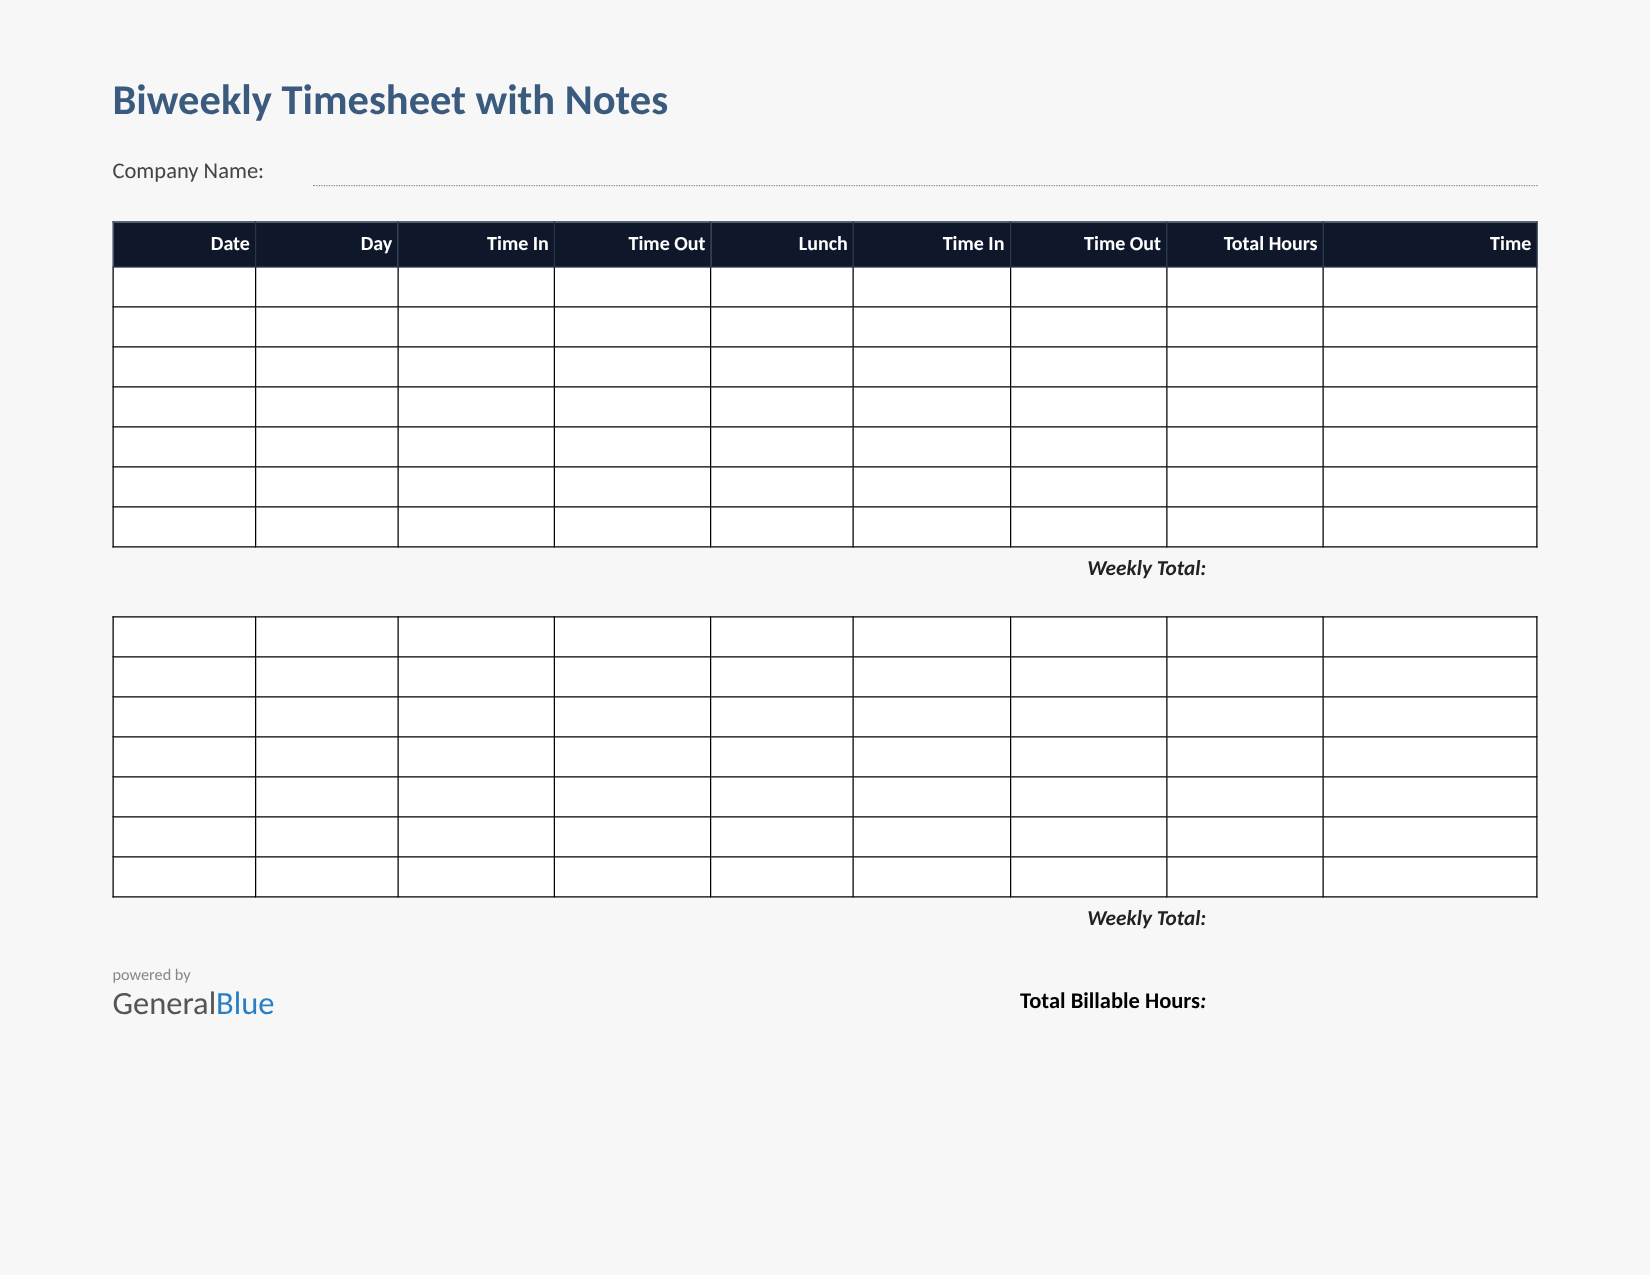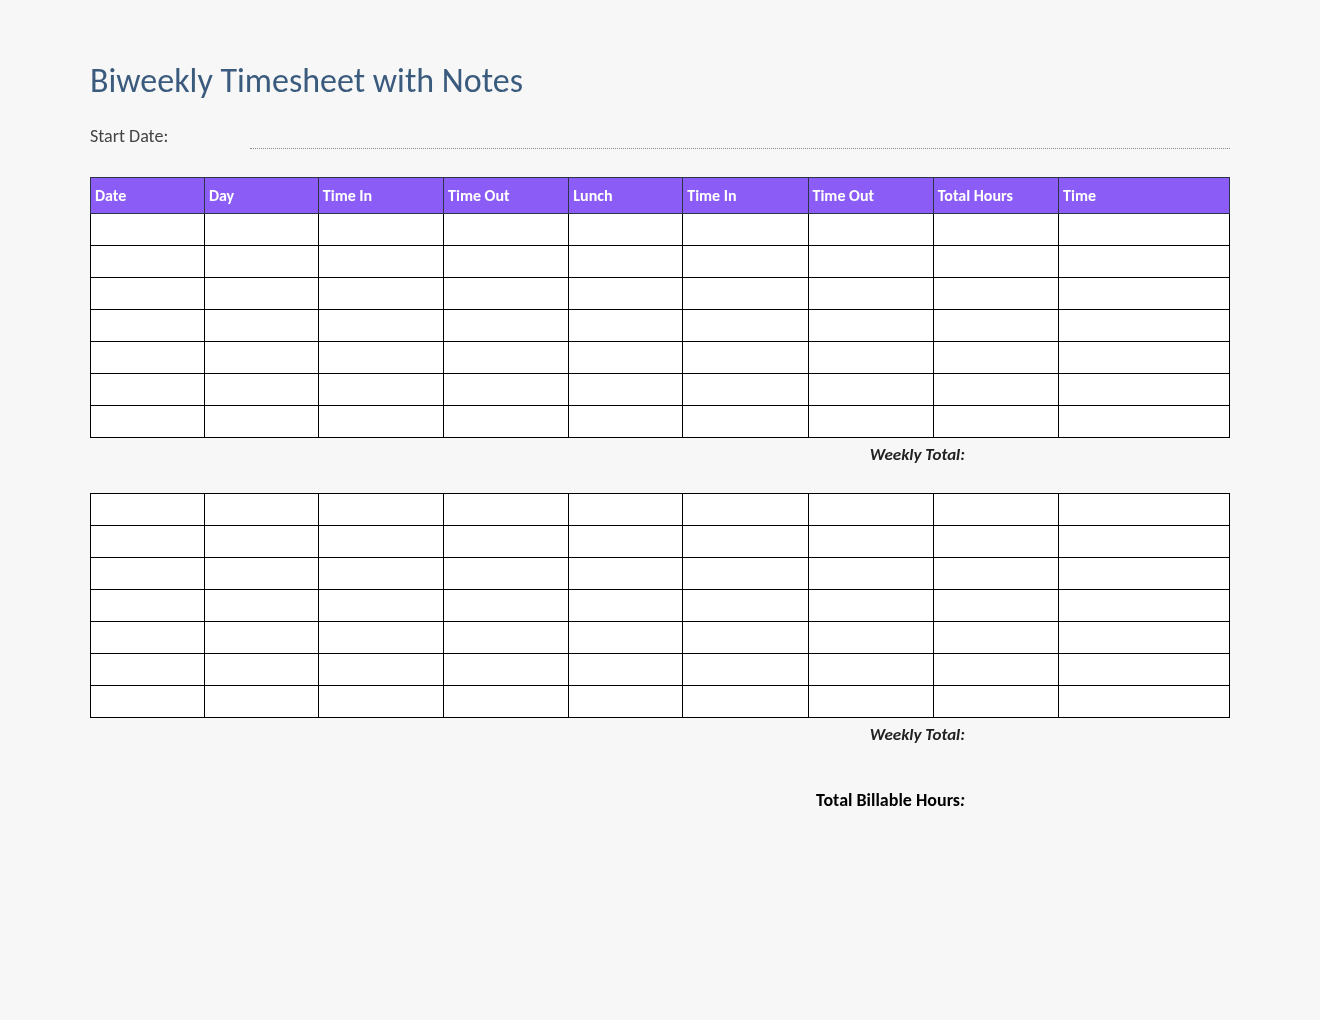--- a/index.html
+++ b/index.html
@@ -11,21 +11,21 @@
       font-family: Calibri, Arial, sans-serif;
       background: #f7f7f7;
       width: 1320px;
       height: 1020px;
       padding: 60px 90px 40px 90px;
       color: #333;
     }
     .title {
       color: #3b5b7e;
       font-size: 34px;
-      font-weight: normal;
+      font-weight: bold;
       margin-bottom: 24px;
     }
     .info-rows {
       margin-bottom: 28px;
     }
     .info-row {
       display: flex;
       align-items: flex-end;
       margin-bottom: 6px;
     }
@@ -40,27 +40,27 @@
       border-bottom: 1px dotted #888;
       height: 20px;
       margin-left: 0;
     }
     .timesheet-table {
       width: 100%;
       border-collapse: collapse;
       margin-bottom: 6px;
     }
     .timesheet-table th {
-      background: #8b5cf6;
+      background: #0f172a;
       color: #fff;
       font-weight: bold;
       font-size: 16px;
       padding: 8px 4px;
       border: 1px solid #2a3548;
-      text-align: left;
+      text-align: right;
     }
     .timesheet-table td {
       border: 1px solid #000;
       height: 32px;
       background: #fff;
     }
     .col-date { width: 10%; }
     .col-day { width: 10%; margin-left: 23px; }
     .col-timein1 { width: 11%; }
     .col-timeout1 { width: 11%; }
@@ -118,21 +118,21 @@
       font-style: italic;
     }
   </style>
 </head>
 <body>
 
 <h1 class="title">Biweekly Timesheet with Notes</h1>
 
 <div class="info-rows">
   <div class="info-row">
-    <div class="info-label">Start Date:</div>
+    <div class="info-label">Company Name:</div>
     <div class="info-line"></div>
   </div>
 </div>
 
 <table class="timesheet-table">
   <thead>
     <tr>
       <th class="col-date">Date</th>
       <th class="col-day">Day</th>
       <th class="col-timein1">Time In</th>
@@ -309,17 +309,23 @@
         <td class="col-notes"></td>
       </tr>
     </tbody>
 </table>
 <div class="weekly-total-row">
   <span>Weekly Total:</span>
   <span></span>
 </div>
 
 <div class="footer-row">
+  <div>
+    <div class="powered-by">powered by</div>
+    <div class="brand">
+      <span>General</span><span class="brand-blue">Blue</span>
+    </div>
+  </div>
   <div class="total-billable">
     <span>Total Billable Hours</span><span class="colon">:</span>
     <span></span>
   </div>
 </div>
 
 </body></html>

